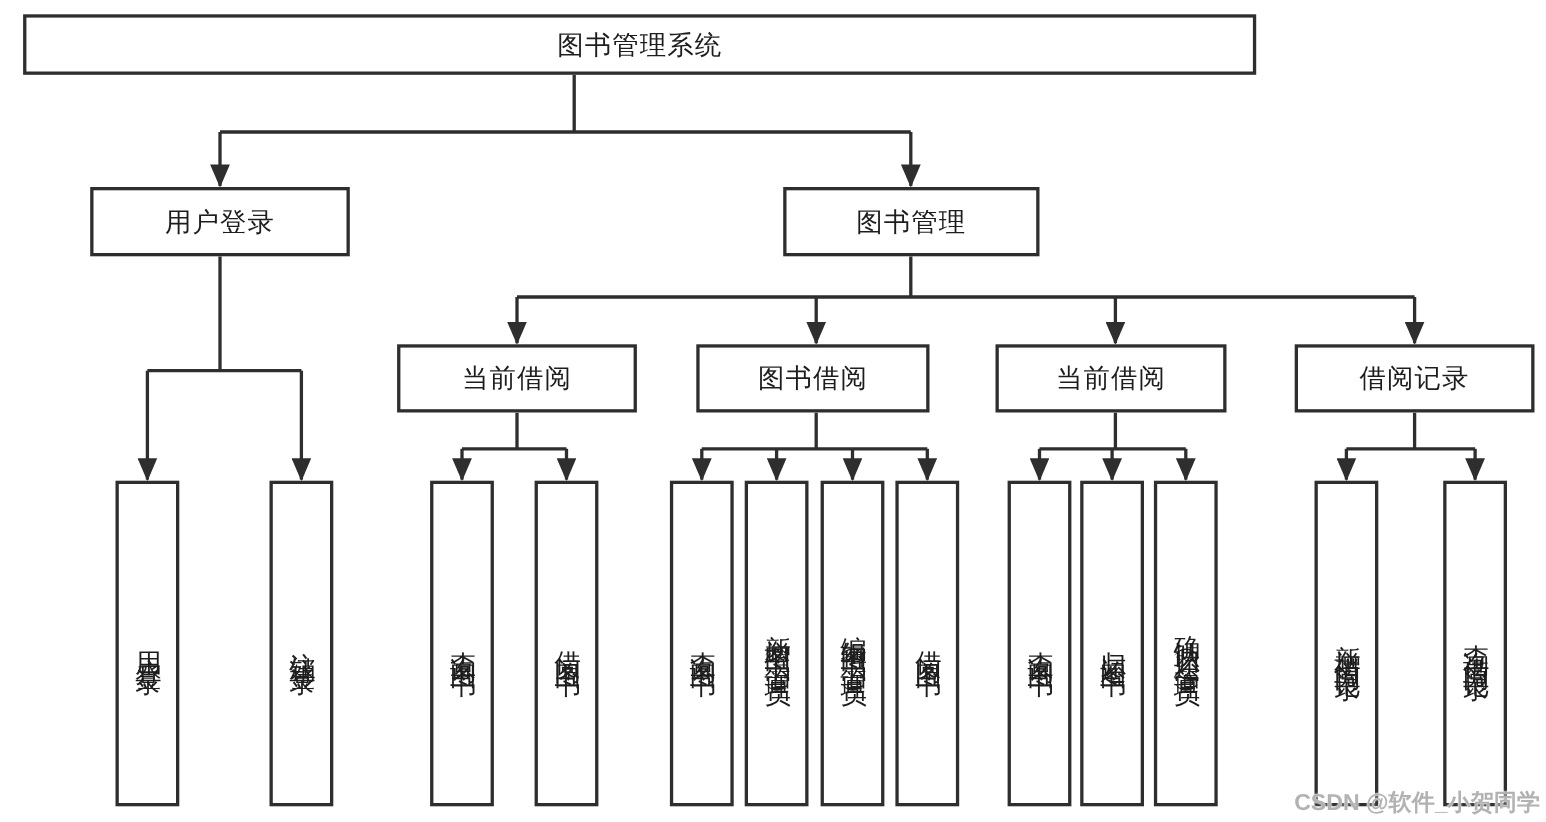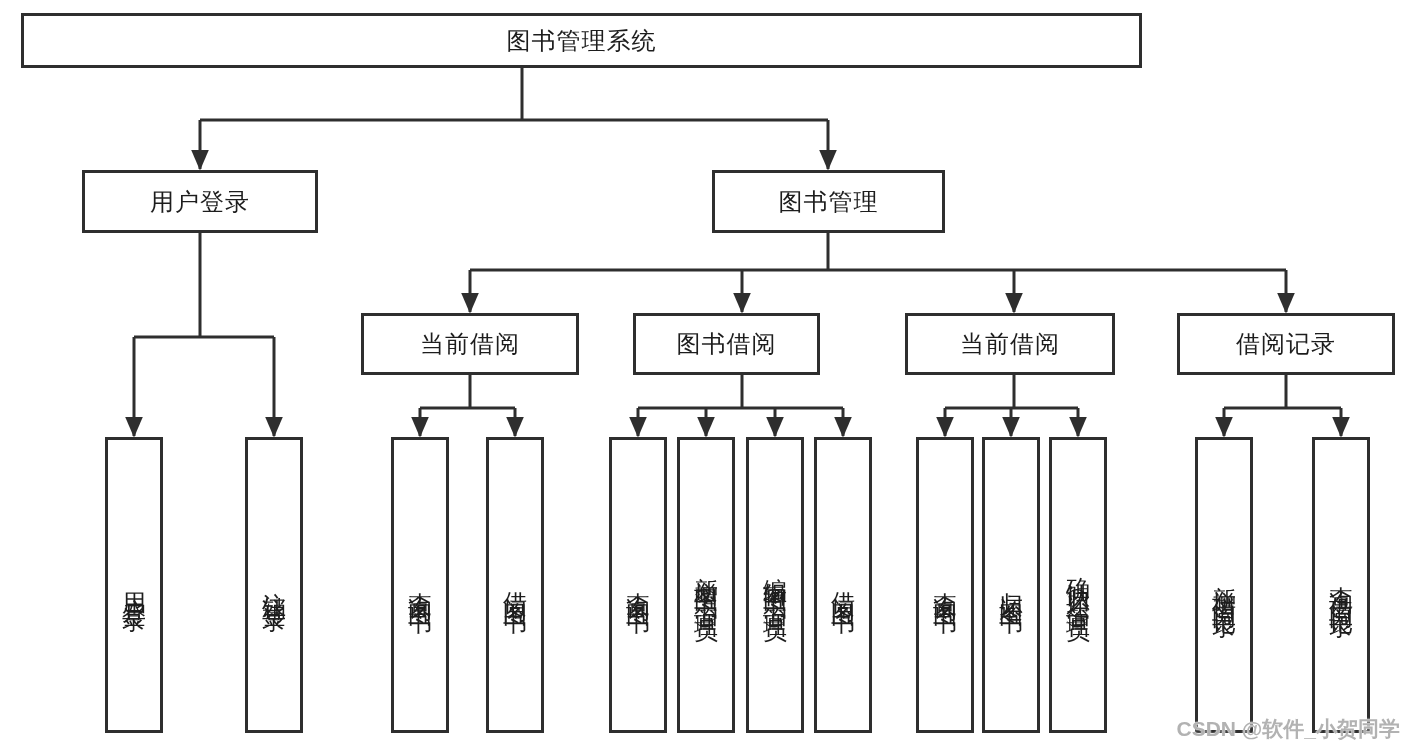--- a/index.html
+++ b/index.html
@@ -105,21 +105,21 @@
       <line x1="1341" y1="408" x2="1341" y2="436" marker-end="url(#arw)"></line>
     </g>
   </svg>
 
   <div class="box h-box" style="left:21px;top:13px;width:1121px;height:55px;">图书管理系统</div>
 
   <div class="box h-box" style="left:82px;top:170px;width:236px;height:63px;">用户登录</div>
   <div class="box h-box" style="left:712px;top:170px;width:233px;height:63px;">图书管理</div>
 
   <div class="box h-box" style="left:361px;top:313px;width:218px;height:62px;">当前借阅</div>
-  <div class="box h-box" style="left:633px;top:313px;width:187px;height:62px;">图书借阅</div>
+  <div class="box h-box" style="left:633px;top:313px;width:212px;height:62px;">图书借阅</div>
   <div class="box h-box" style="left:905px;top:313px;width:210px;height:62px;">当前借阅</div>
   <div class="box h-box" style="left:1177px;top:313px;width:218px;height:62px;">借阅记录</div>
 
   <div class="box v-box" style="left:105px;top:437px;width:58px;height:296px;">用户登录</div>
   <div class="box v-box" style="left:245px;top:437px;width:58px;height:296px;">注销登录</div>
 
   <div class="box v-box" style="left:391px;top:437px;width:58px;height:296px;">查询图书</div>
   <div class="box v-box" style="left:486px;top:437px;width:58px;height:296px;">借阅图书</div>
 
   <div class="box v-box" style="left:609px;top:437px;width:58px;height:296px;">查询图书</div>

